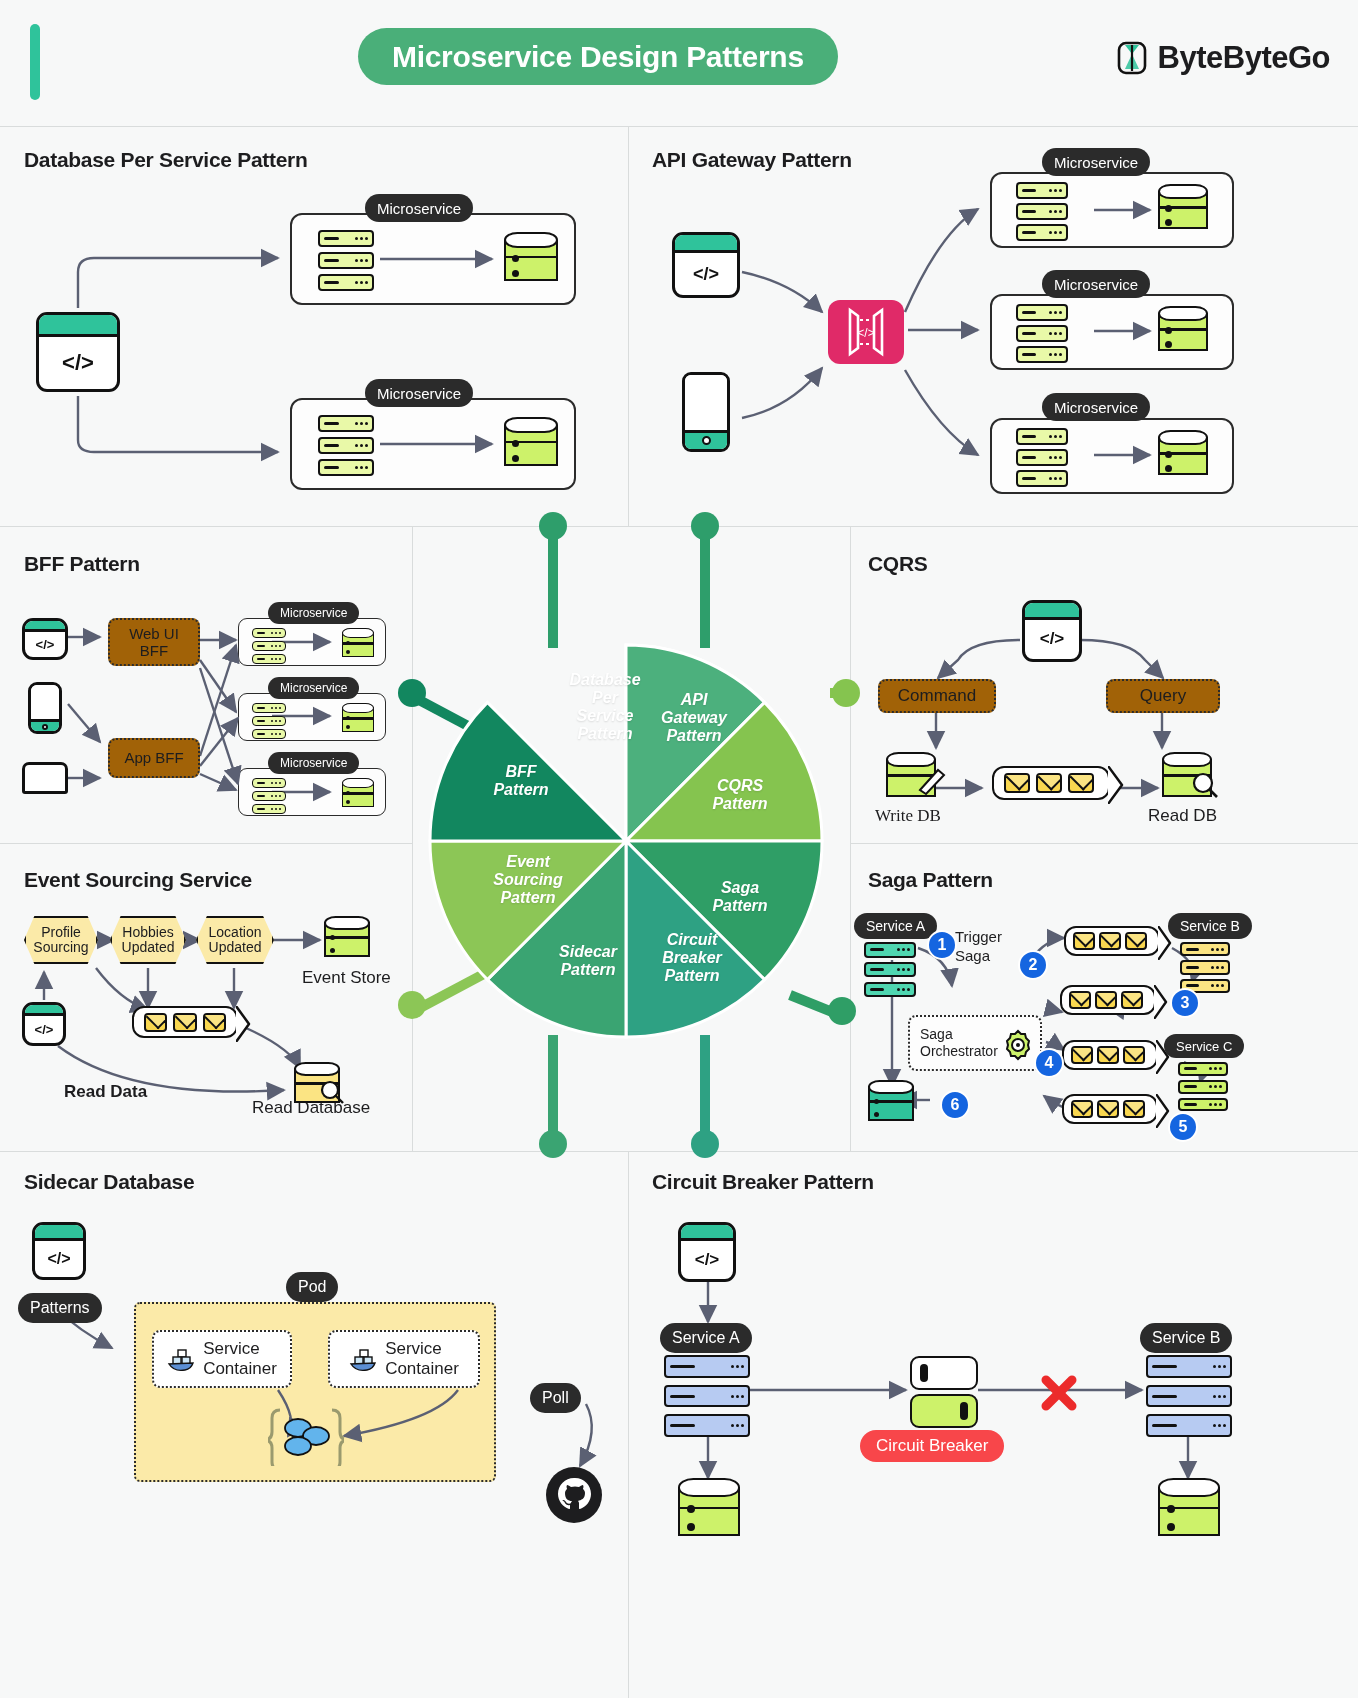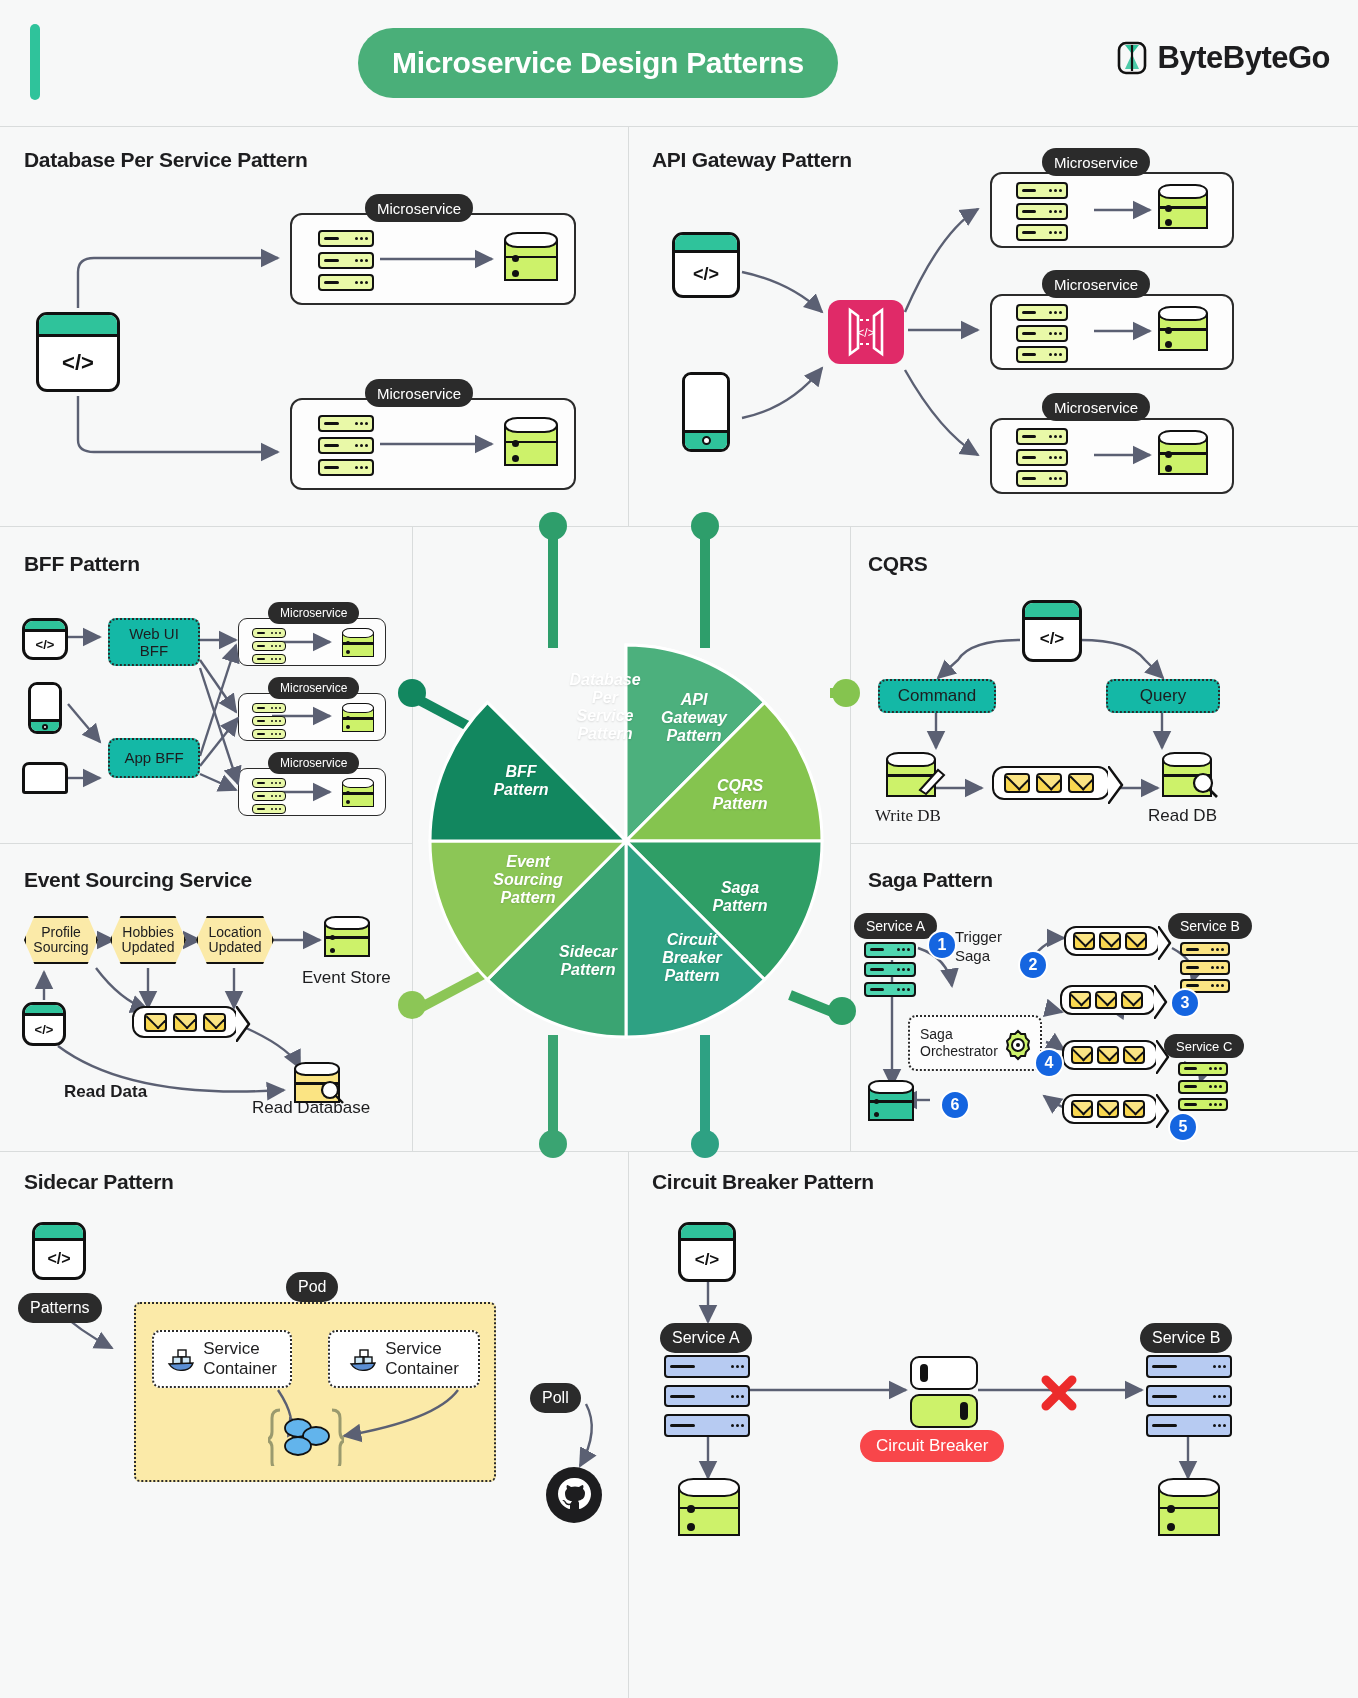--- a/index.html
+++ b/index.html
@@ -11,21 +11,21 @@
     color:#1d1d1f;
     position:relative;
     overflow:hidden;
   }
 
   
   #header { position:absolute; left:0; top:0; width:1358px; height:126px; background:#f7f8f8; }
   #header-accent { position:absolute; left:30px; top:24px; width:10px; height:76px; border-radius:6px; background:#2fc39b; }
   #header-title { position:absolute; left:56px; top:40px; font-size:31px; font-weight:bold; letter-spacing:-0.4px; color:#1d1d1f; white-space:nowrap; }
   #header-pill {
-    position:absolute; left:358px; top:28px; height:70px; padding:0 34px;
+    position:absolute; left:358px; top:28px; height:57px; padding:0 34px;
     background:#4aaf79; border-radius:36px; display:flex; align-items:center;
   }
   #header-pill span { font-size:30px; font-weight:bold; color:#ffffff; letter-spacing:-0.3px; white-space:nowrap; }
   #brand { position:absolute; right:28px; top:40px; display:flex; align-items:center; gap:9px; }
   #brand-name { font-size:31px; font-weight:bold; color:#1d1d1f; letter-spacing:-0.5px; }
 
   
   .hline { position:absolute; height:1px; background:#d9dcdc; }
   .vline { position:absolute; width:1px; background:#d9dcdc; }
 
@@ -35,21 +35,21 @@
   
   .dark-pill {
     position:absolute; background:#2b2b2b; color:#fff; border-radius:15px;
     font-size:15px; display:flex; align-items:center; justify-content:center;
     padding:0 12px; height:28px; white-space:nowrap; z-index:6;
   }
   .ms-box {
     position:absolute; background:#fdfdfd; border:2px solid #2b2b2b; border-radius:12px; z-index:2;
   }
   .yellow-box {
-    position:absolute; background:#14b8a6; border:2px dotted #2b2b2b; border-radius:8px;
+    position:absolute; background:#a16207; border:2px dotted #2b2b2b; border-radius:8px;
     display:flex; align-items:center; justify-content:center; text-align:center;
     font-size:17px; color:#1d1d1f; line-height:1.15; z-index:3;
   }
   .plain-label { position:absolute; font-size:17px; color:#1d1d1f; white-space:nowrap; }
 
   
   .win { position:absolute; border:3px solid #111; border-radius:11px; background:#fff; overflow:hidden; z-index:4; }
   .win .bar { height:30%; background:#2fc39b; border-bottom:3px solid #111; }
   .win .code { height:70%; display:flex; align-items:center; justify-content:center; font-size:22px; font-weight:bold; color:#111; }
 
@@ -799,21 +799,21 @@
 <div class="step" style="left:1168px;top:1112px;">5</div>
 
 <div class="db" style="left:868px;top:1080px;width:46px;height:46px;">
   <div class="top"></div>
     <div class="body" style="background:#2fc39b;"></div>
     <div class="dot1" style="width:5px;height:5px;"></div>
     <div class="dot2" style="width:5px;height:5px;"></div>
 </div>
 <div class="step" style="left:940px;top:1090px;">6</div>
 
-<div class="panel-title" style="left:24px;top:1170px;">Sidecar Pattern</div>
+<div class="panel-title" style="left:24px;top:1170px;">Sidecar Database</div>
 
 <div class="win" style="left:32px;top:1222px;width:54px;height:58px;">
   <div class="bar"></div>
     <div class="code" style="font-size:16px;">&lt;/&gt;</div>
 </div>
 <div class="dark-pill" style="left:18px;top:1293px;height:30px;font-size:16px;">Patterns</div>
 
 <div id="pod-box" style="left:134px;top:1302px;width:362px;height:180px;"></div>
 <div class="dark-pill" style="left:286px;top:1272px;height:30px;font-size:16px;">Pod</div>
 

